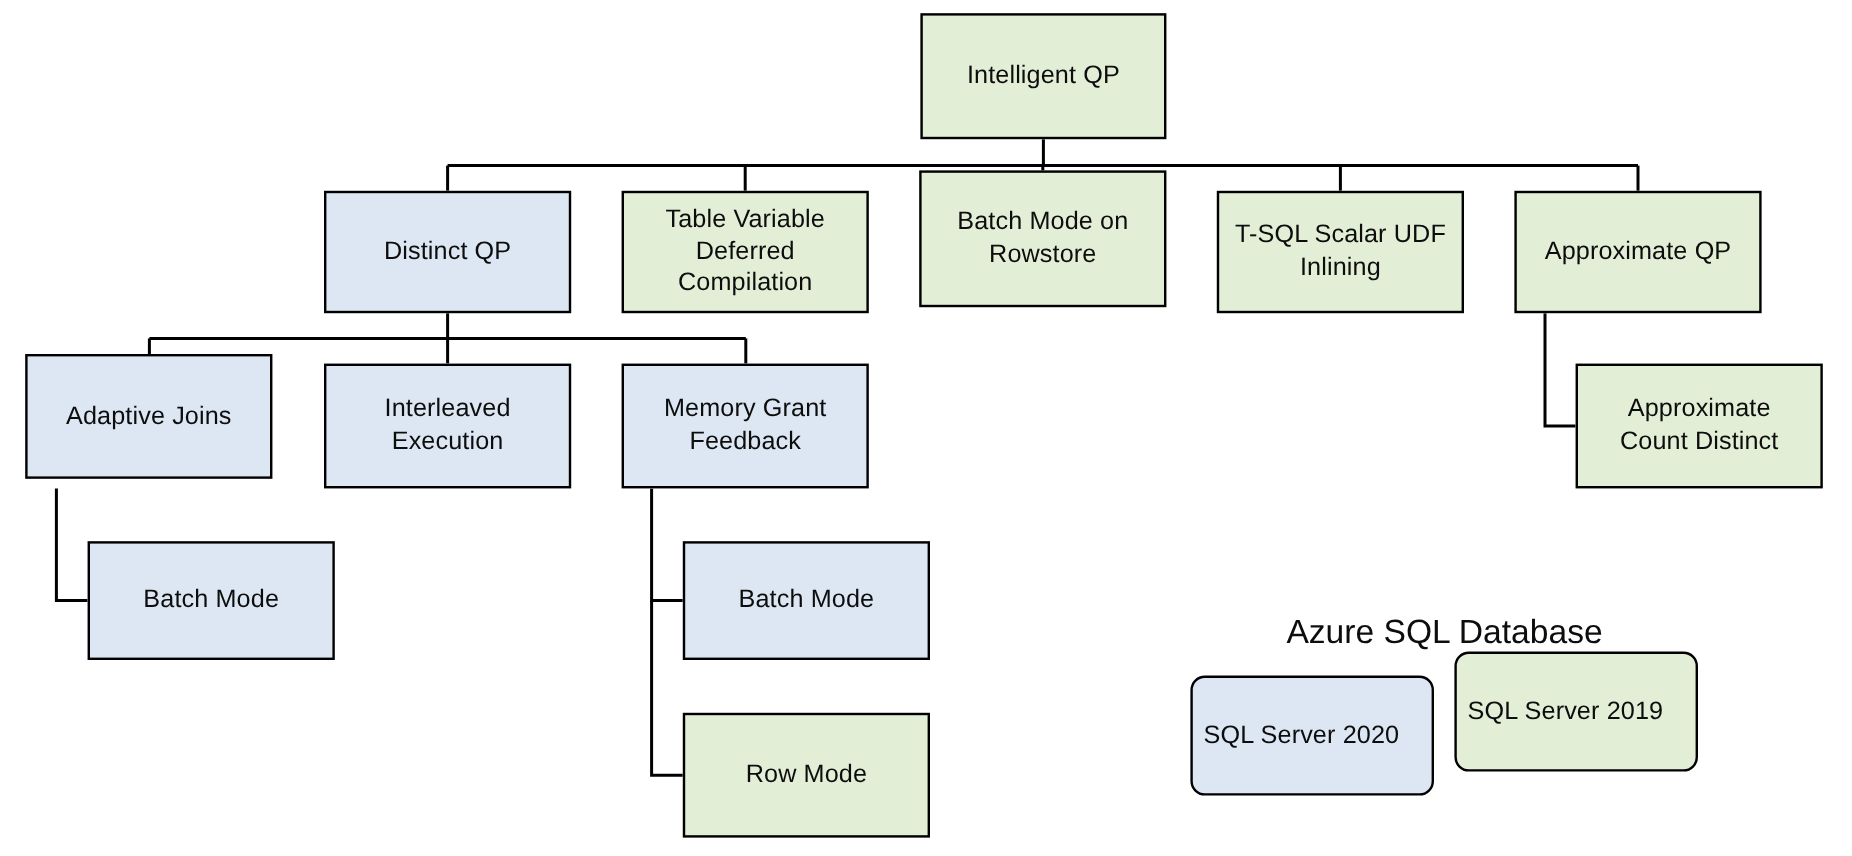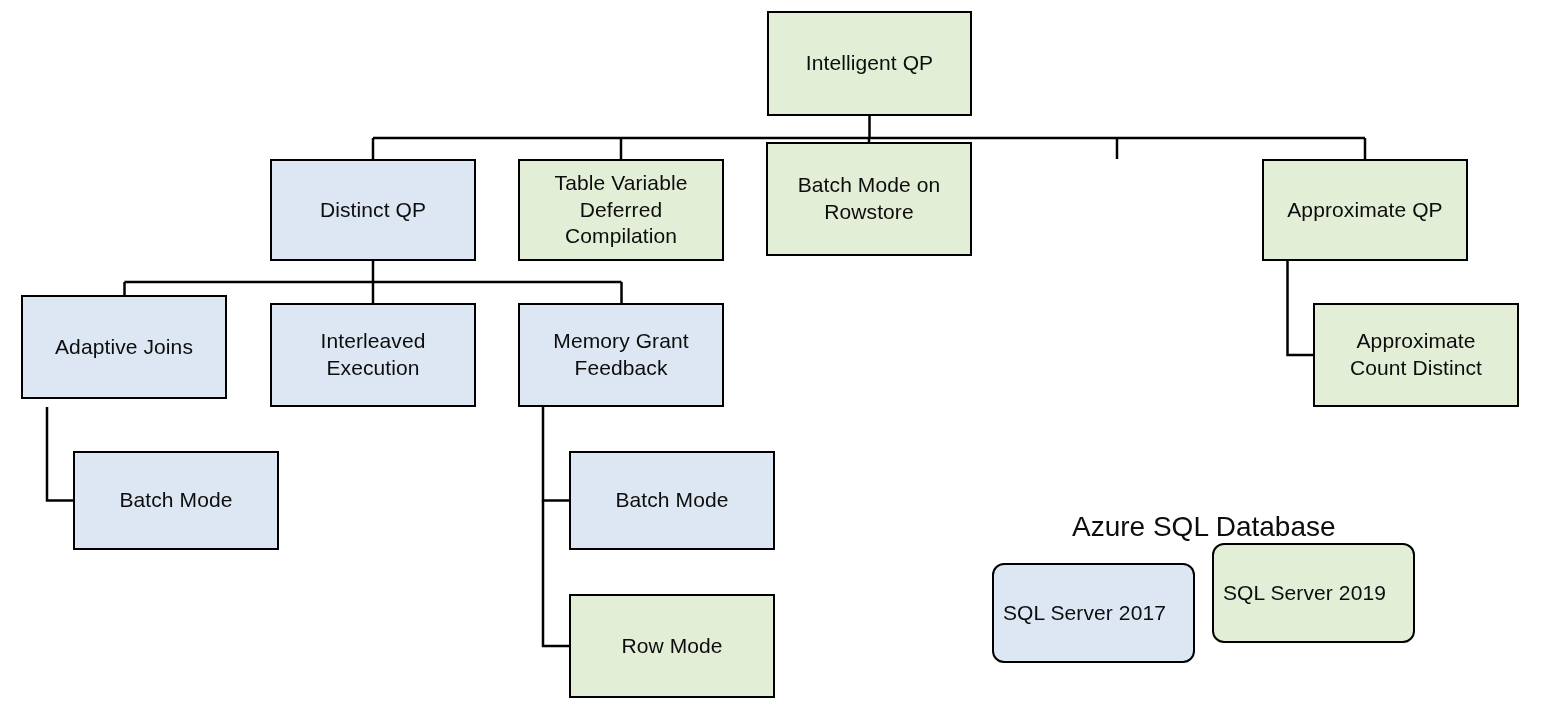--- a/index.html
+++ b/index.html
@@ -98,20 +98,22 @@
 
   <div class="node blue" style="left:270px; top:159px; width:206px; height:102px;">Distinct QP</div>
 
   <div class="node green" style="left:518px; top:159px; width:206px; height:102px;">Table Variable
 Deferred
 Compilation</div>
 
   <div class="node green" style="left:766px; top:142px; width:206px; height:114px;">Batch Mode on
 Rowstore</div>
 
+  <div class="node green overflow-text" style="left:1014px; top:159px; width:206px; height:102px;">T-SQL Scalar UDF
+Inlining</div>
 
   <div class="node green" style="left:1262px; top:159px; width:206px; height:102px;">Approximate QP</div>
 
   <div class="node blue" style="left:21px; top:295px; width:206px; height:104px;">Adaptive Joins</div>
 
   <div class="node blue" style="left:270px; top:303px; width:206px; height:104px;">Interleaved
 Execution</div>
 
   <div class="node blue" style="left:518px; top:303px; width:206px; height:104px;">Memory Grant
 Feedback</div>
@@ -120,17 +122,17 @@
 Count Distinct</div>
 
   <div class="node blue" style="left:73px; top:451px; width:206px; height:99px;">Batch Mode</div>
 
   <div class="node blue" style="left:569px; top:451px; width:206px; height:99px;">Batch Mode</div>
 
   <div class="node green" style="left:569px; top:594px; width:206px; height:104px;">Row Mode</div>
 
   <div class="legend-title" style="left:1072px; top:511px;">Azure SQL Database</div>
 
-  <div class="node blue legend" style="left:992px; top:563px; width:203px; height:100px;">SQL Server 2017</div>
+  <div class="node blue legend" style="left:992px; top:563px; width:203px; height:100px;">SQL Server 2020</div>
 
   <div class="node green legend" style="left:1212px; top:543px; width:203px; height:100px;">SQL Server 2019</div>
 
 </div>
 
 </body></html>

